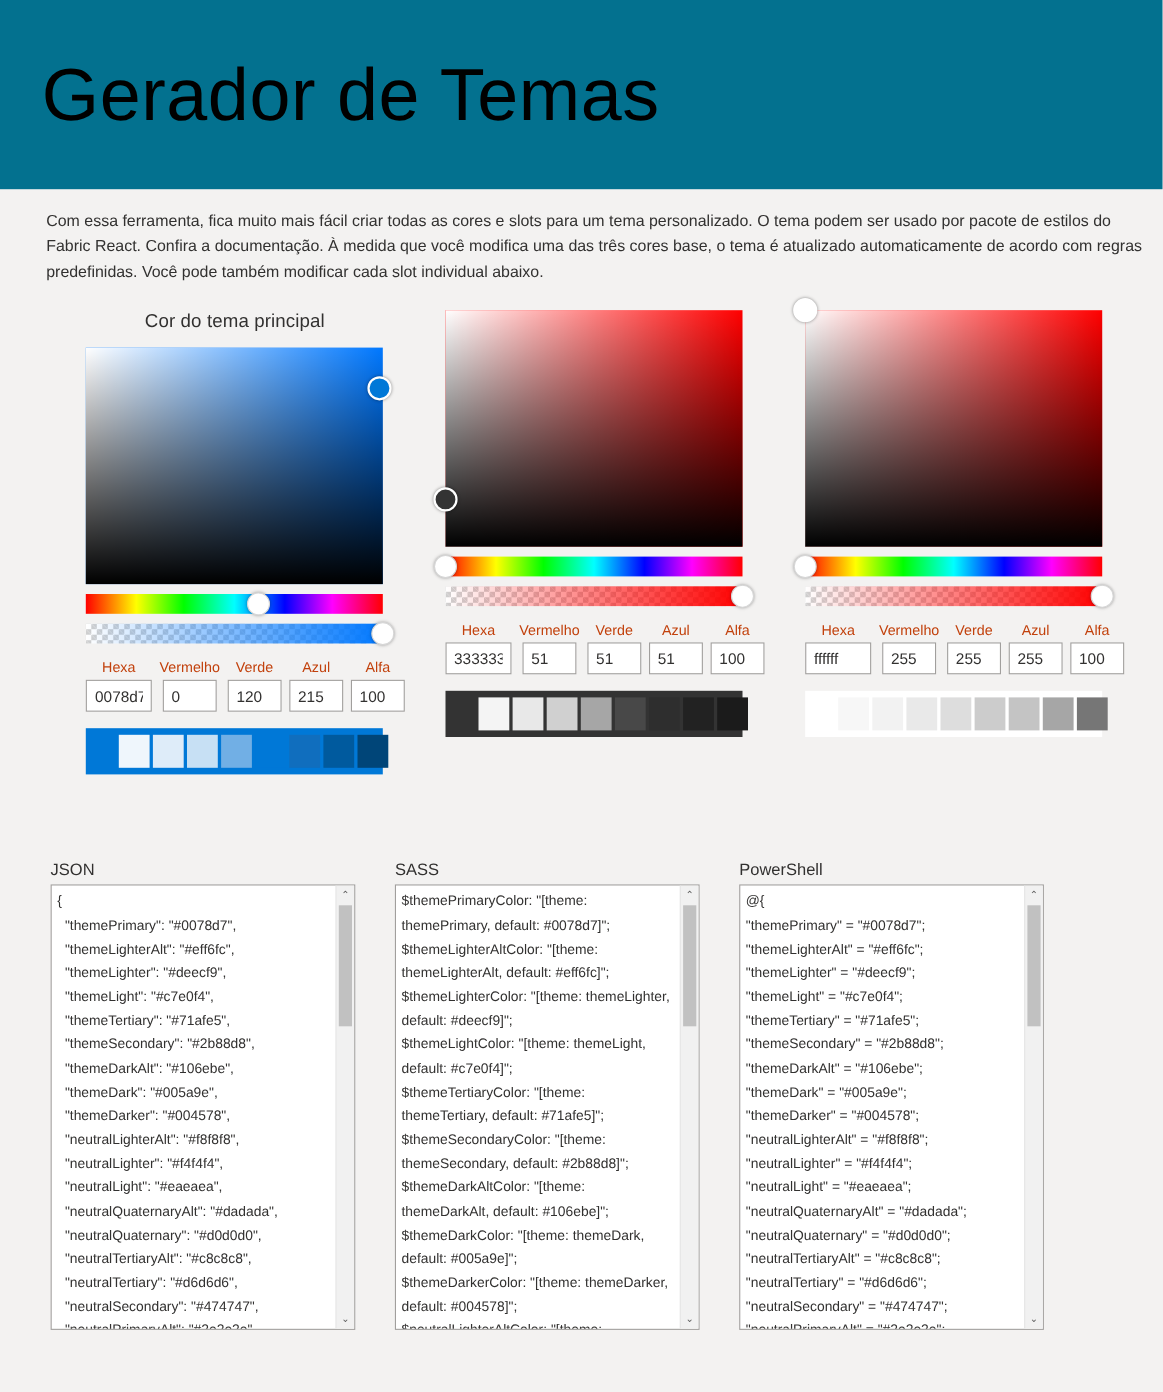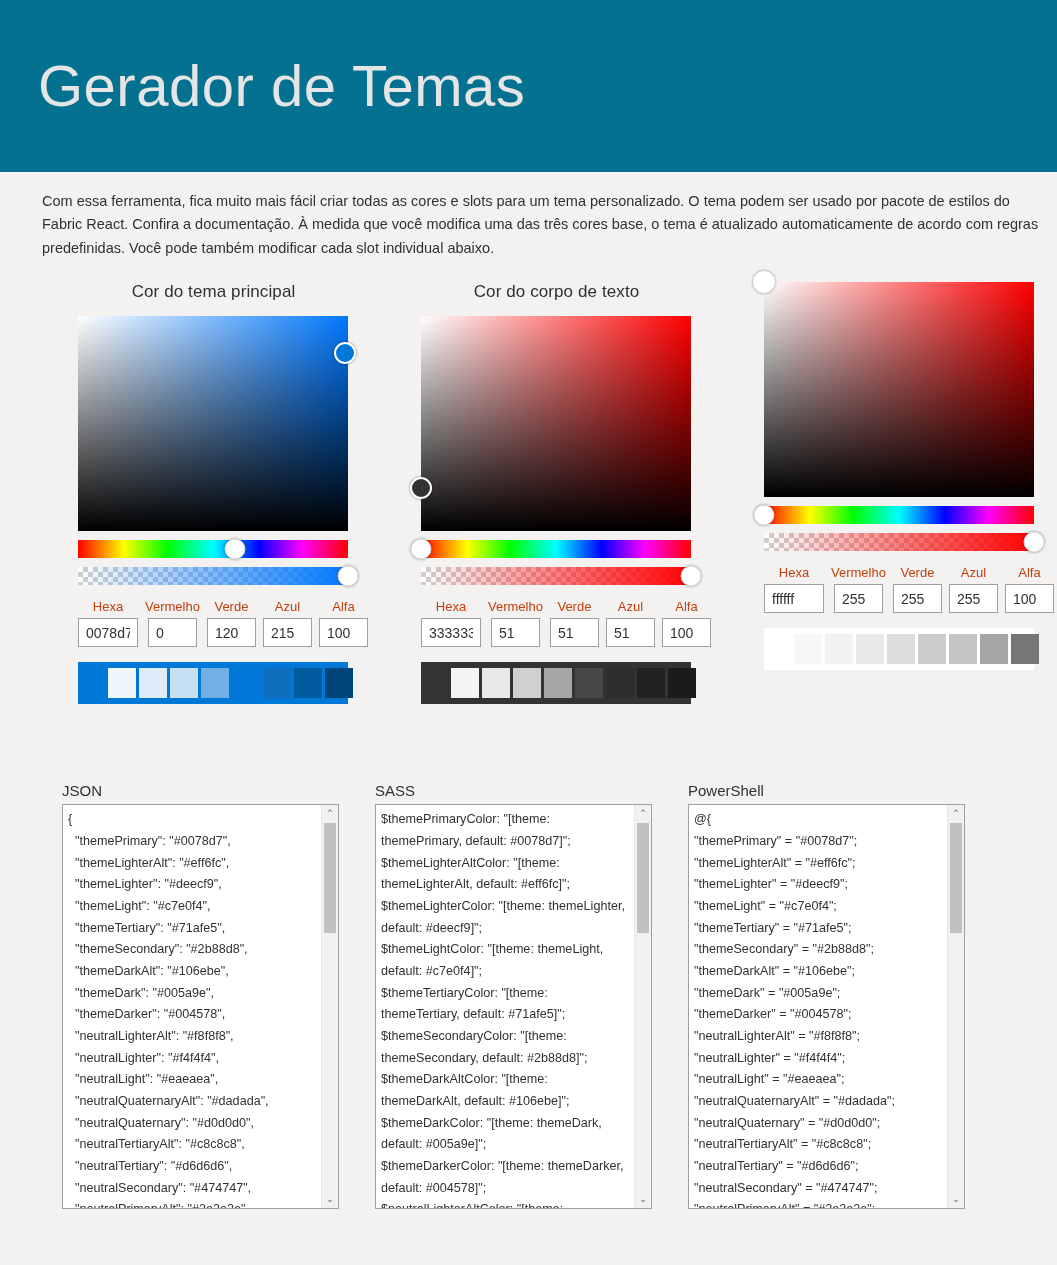--- a/index.html
+++ b/index.html
@@ -15,22 +15,22 @@
 
   
   .banner {
     height: 172px;
     background: #03718f;
     display: flex;
     align-items: center;
     padding-left: 38px;
   }
   .banner-title {
-    color: #e5e5e5;
-    font-size: 58px;
+    color: #000000;
+    font-size: 67px;
     font-weight: 300;
     letter-spacing: 0.5px;
     line-height: 1;
   }
 
   
   .page {
     padding: 18px 38px 0 42px;
   }
 
@@ -38,21 +38,21 @@
     font-size: 14.5px;
     line-height: 1.62;
     color: #323130;
     width: 1006px;
     margin: 0 0 22px 0;
   }
 
   
   .pickers {
     display: flex;
-    gap: 60px;
+    gap: 44px;
     margin-left: 30px;
   }
   .picker { width: 283px; }
 
   .picker-title {
     text-align: center;
     font-size: 17px;
     font-weight: 400;
     color: #323130;
     margin-bottom: 14px;
@@ -169,21 +169,21 @@
   .output-section { margin-top: 78px; }
   .output-title {
     font-size: 26px;
     font-weight: 300;
     color: #323130;
     margin: 0 0 16px 4px;
   }
   .outputs {
     display: flex;
     gap: 36px;
-    margin-left: 20px;
+    margin-left: 4px;
   }
   .output-col { width: 277px; }
   .output-label {
     font-size: 15px;
     color: #323130;
     margin-bottom: 5px;
   }
   .code-box {
     position: relative;
     border: 1px solid #a19f9d;
@@ -293,21 +293,20 @@
           <div class="swatch" style="background: rgb(199, 224, 244);"></div>
           <div class="swatch" style="background: rgb(113, 175, 229);"></div>
           <div class="swatch" style="background: rgb(0, 120, 215);"></div>
           <div class="swatch" style="background: rgb(16, 110, 190);"></div>
           <div class="swatch" style="background: rgb(0, 90, 158);"></div>
           <div class="swatch" style="background: rgb(0, 69, 120);"></div>
         </div>
     </div>
 
     <div class="picker">
-      <div class="picker-title">Cor do corpo de texto</div>
 
       <div class="sv-wrap">
         <div class="sv-box">
           <div class="sv-base" id="sv-base-1" style="background: rgb(255, 0, 0);"></div>
           <div class="sv-white"></div>
           <div class="sv-black"></div>
         </div>
         <div class="thumb" id="sv-thumb-1" style="left: 0%; top: 80%; background: rgb(51, 51, 51);"></div>
       </div>
 

